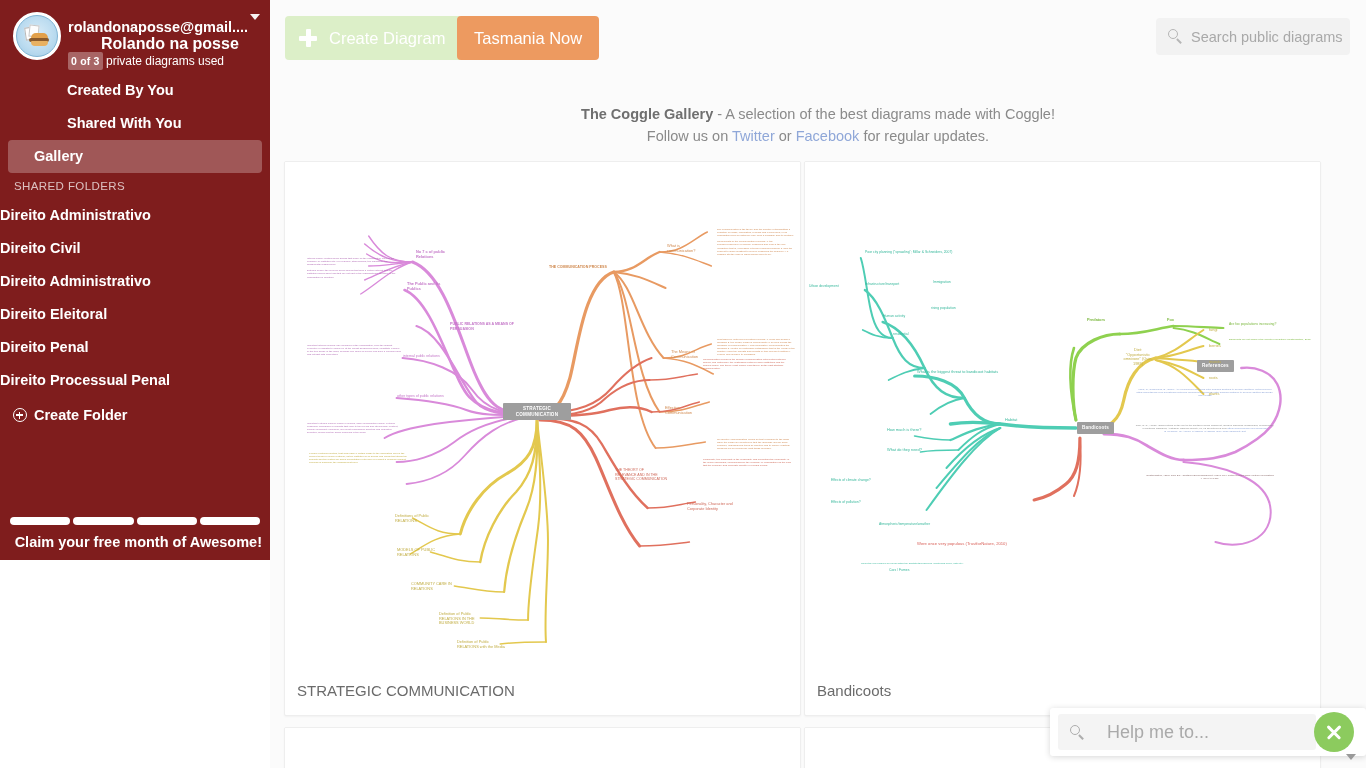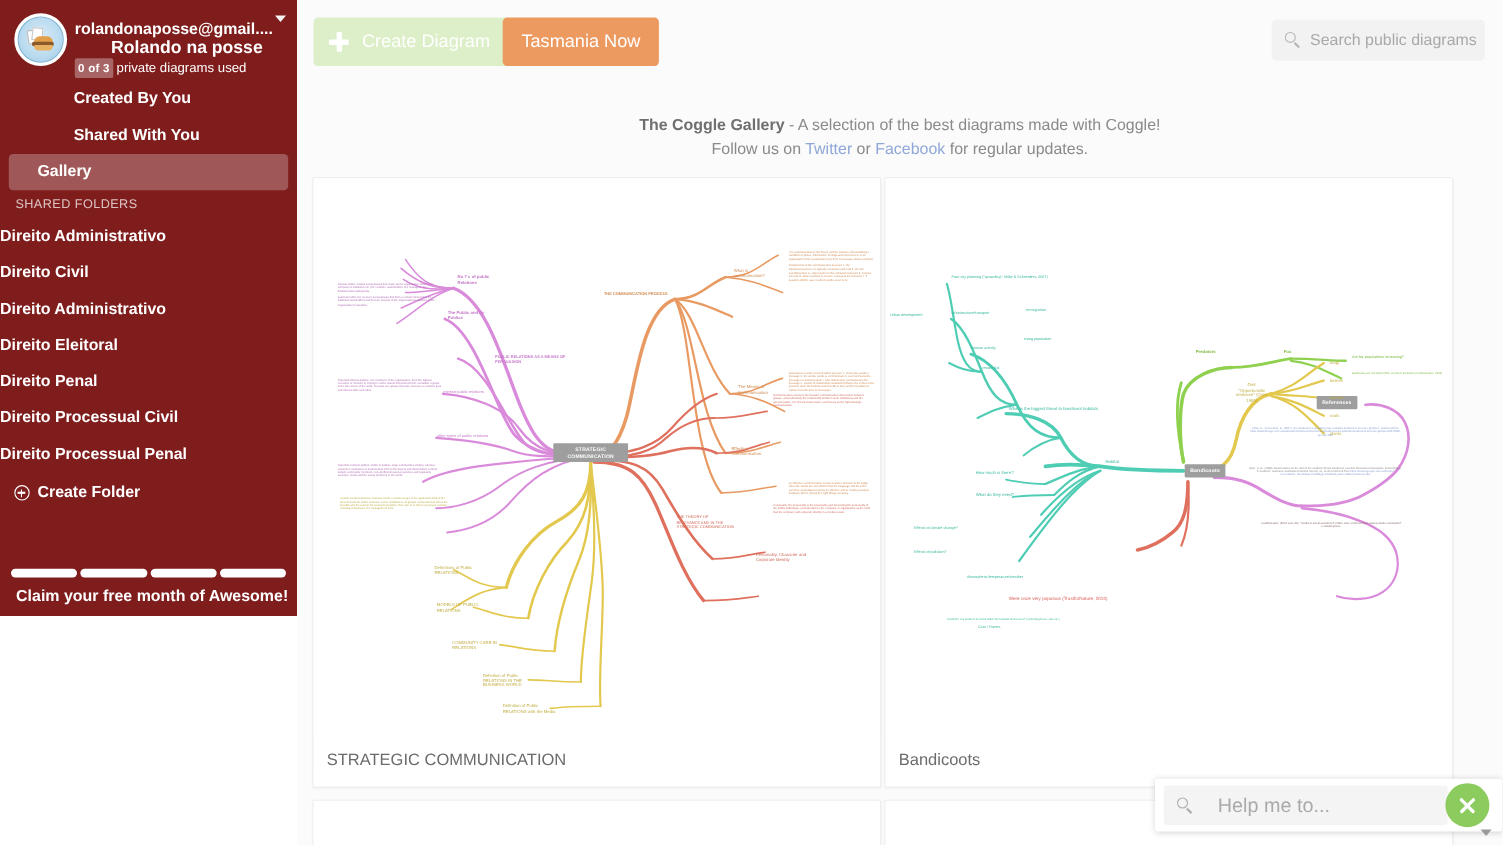--- a/index.html
+++ b/index.html
@@ -414,21 +414,20 @@
   <div class="nav-item">Shared With You</div>
   <div class="nav-item active">Gallery</div>
 
   <div class="nav-section">SHARED FOLDERS</div>
 
   <div class="folder-item">Direito Administrativo</div>
   <div class="folder-item">Direito Civil</div>
   <div class="folder-item">Direito Administrativo</div>
   <div class="folder-item">Direito Eleitoral</div>
   <div class="folder-item">Direito Penal</div>
-  <div class="folder-item">Direito Processual Civil</div>
   <div class="folder-item">Direito Processual Penal</div>
 
   <div id="create-folder">
     <span class="plus-circle"></span>
     <span>Create Folder</span>
   </div>
 
   <div id="promo">
     <div id="promo-bar">
       <span class="seg"></span>

